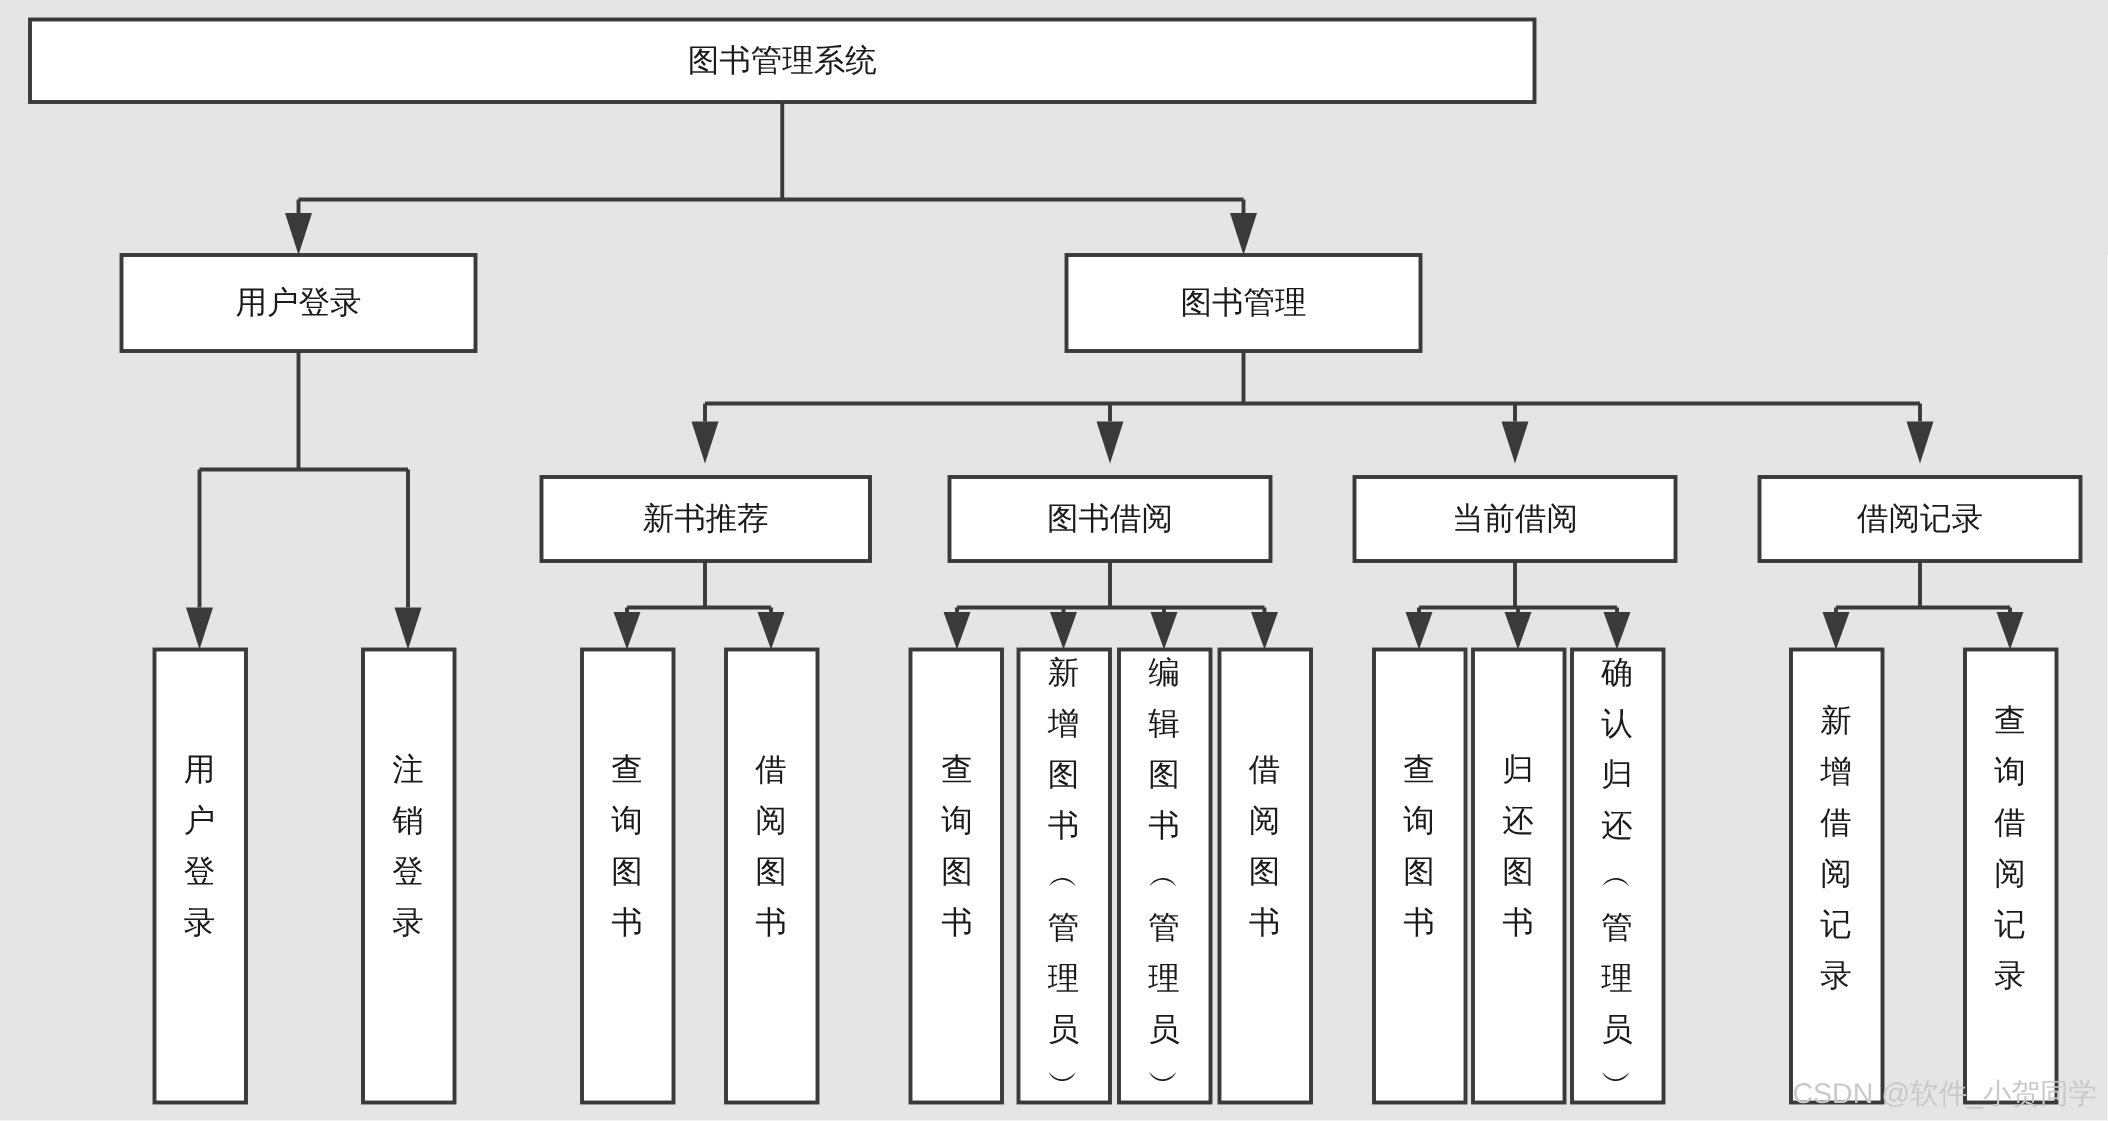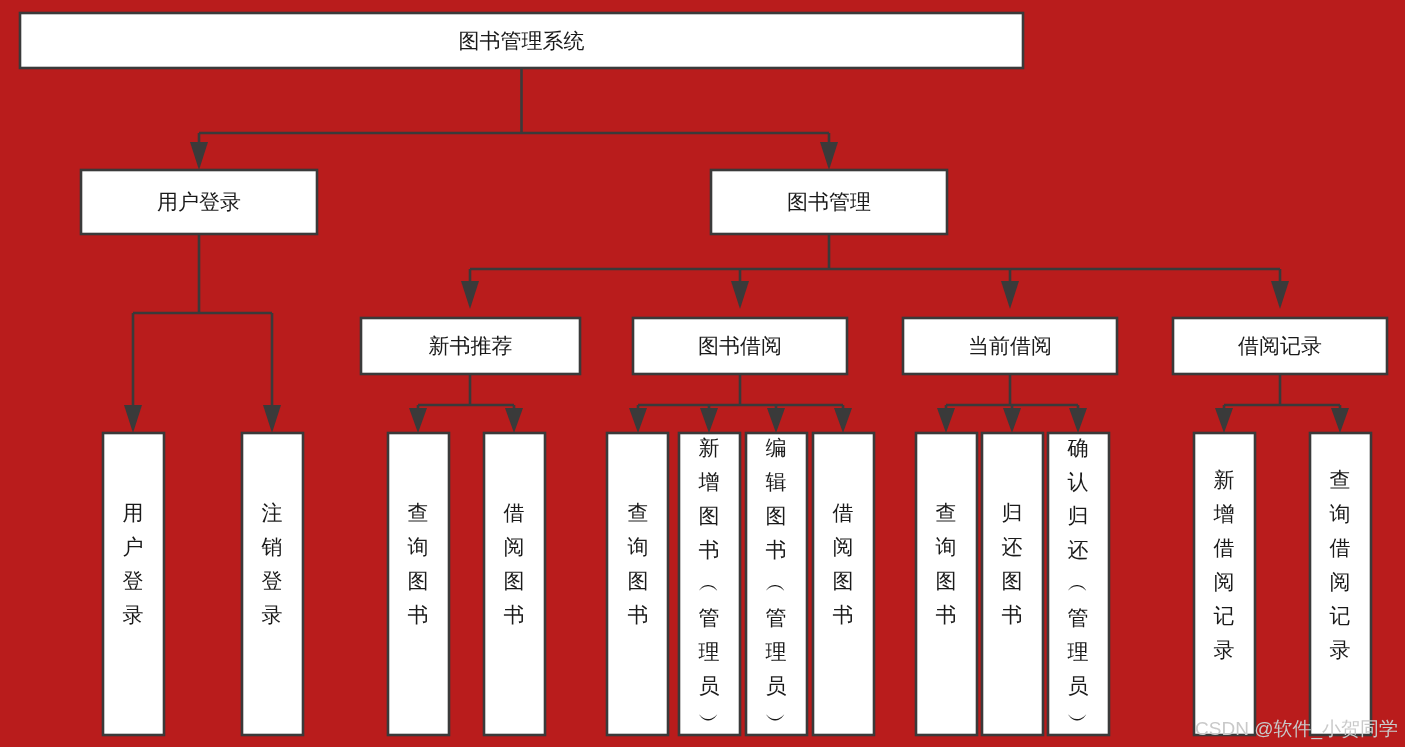--- a/index.html
+++ b/index.html
@@ -7,21 +7,21 @@
     padding: 0;
     background: #ffffff;
   }
   body {
     font-family: "Liberation Sans", "DejaVu Sans", sans-serif;
   }
   #diagram-root {
     position: relative;
     width: 1405px;
     height: 747px;
-    background: #b91c1c;
+    background: #e5e5e5;
     overflow: hidden;
   }
   svg.diagram-canvas {
     position: absolute;
     left: 0;
     top: 0;
     width: 1405px;
     height: 747px;
     display: block;
   }

